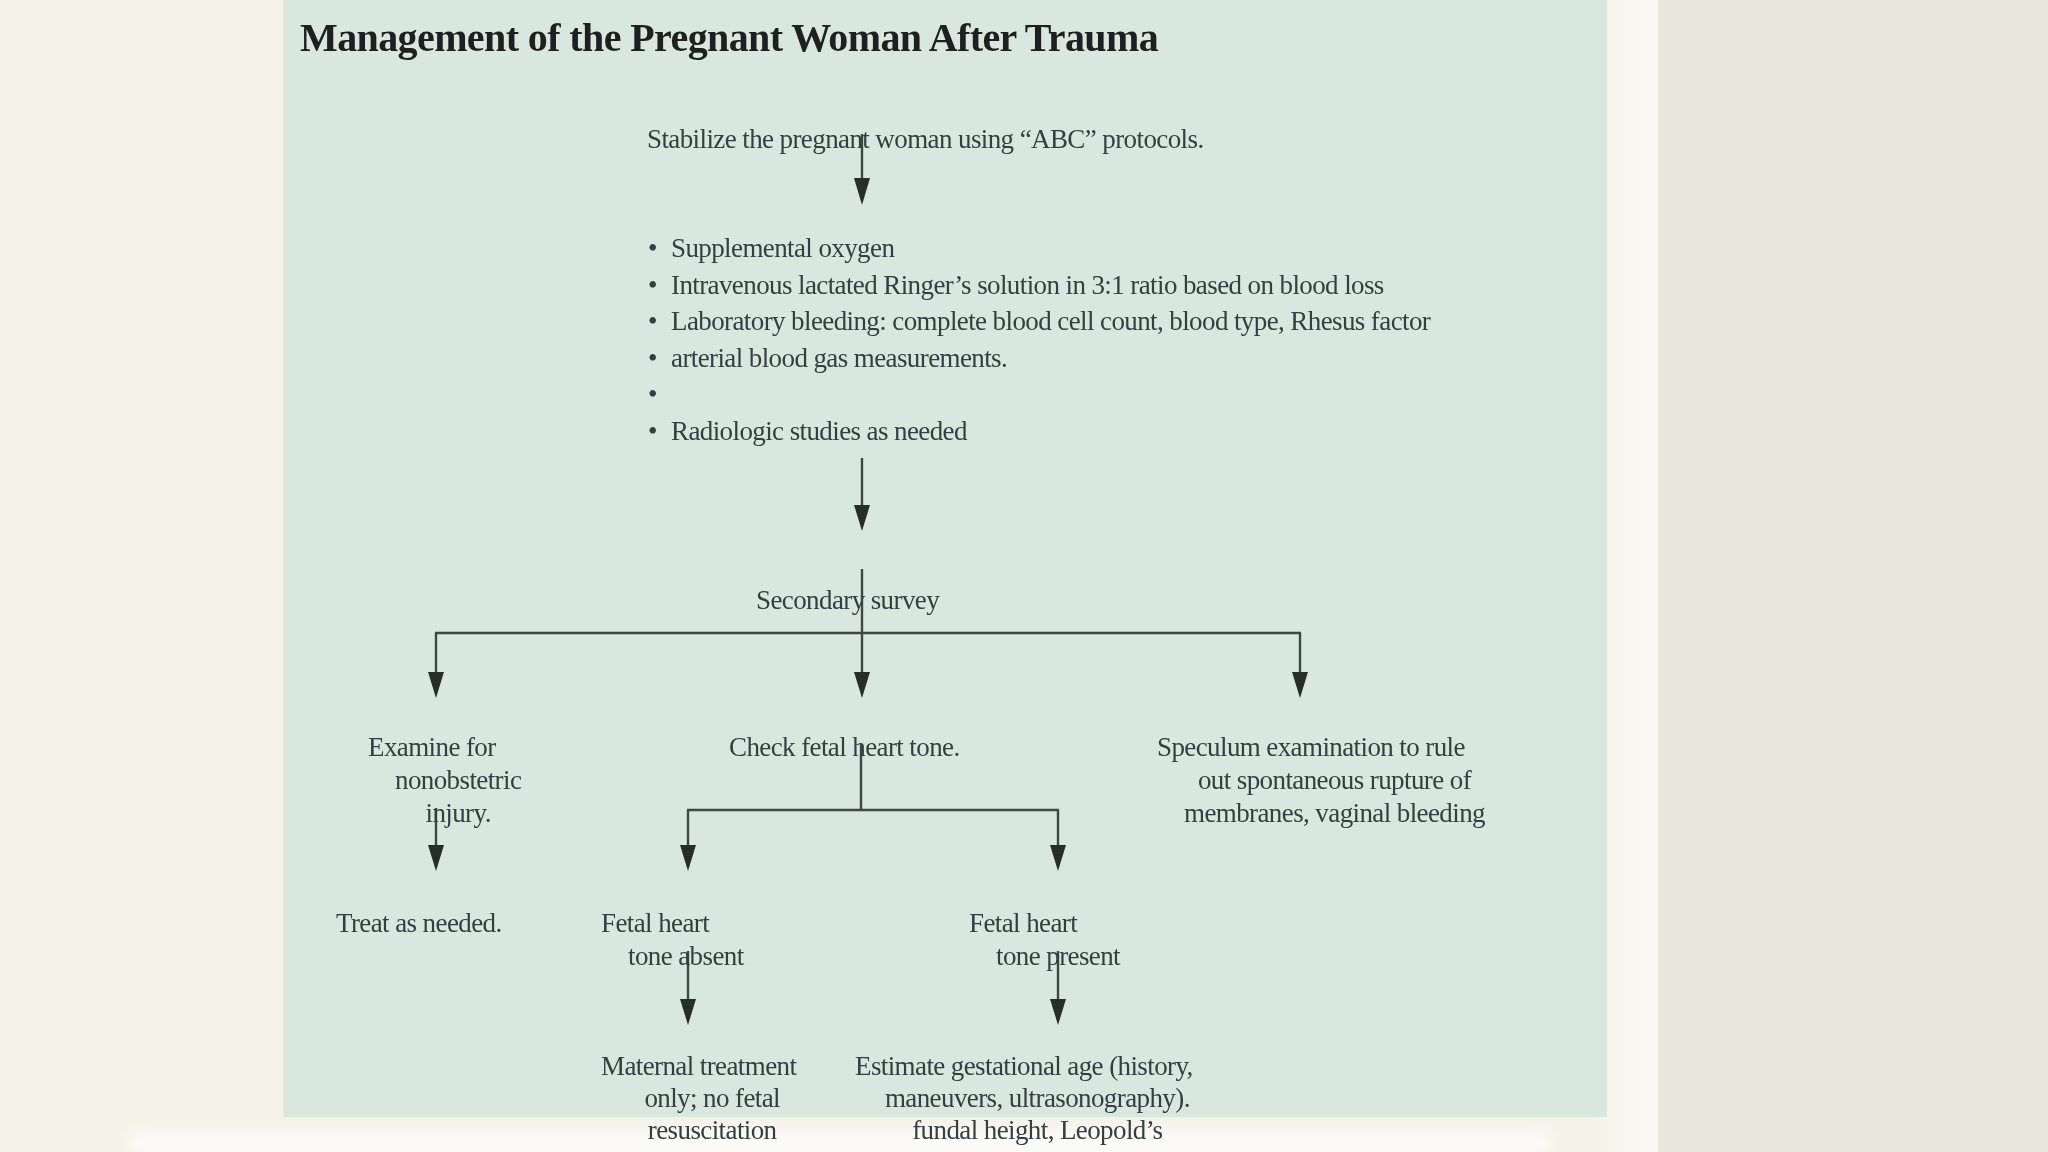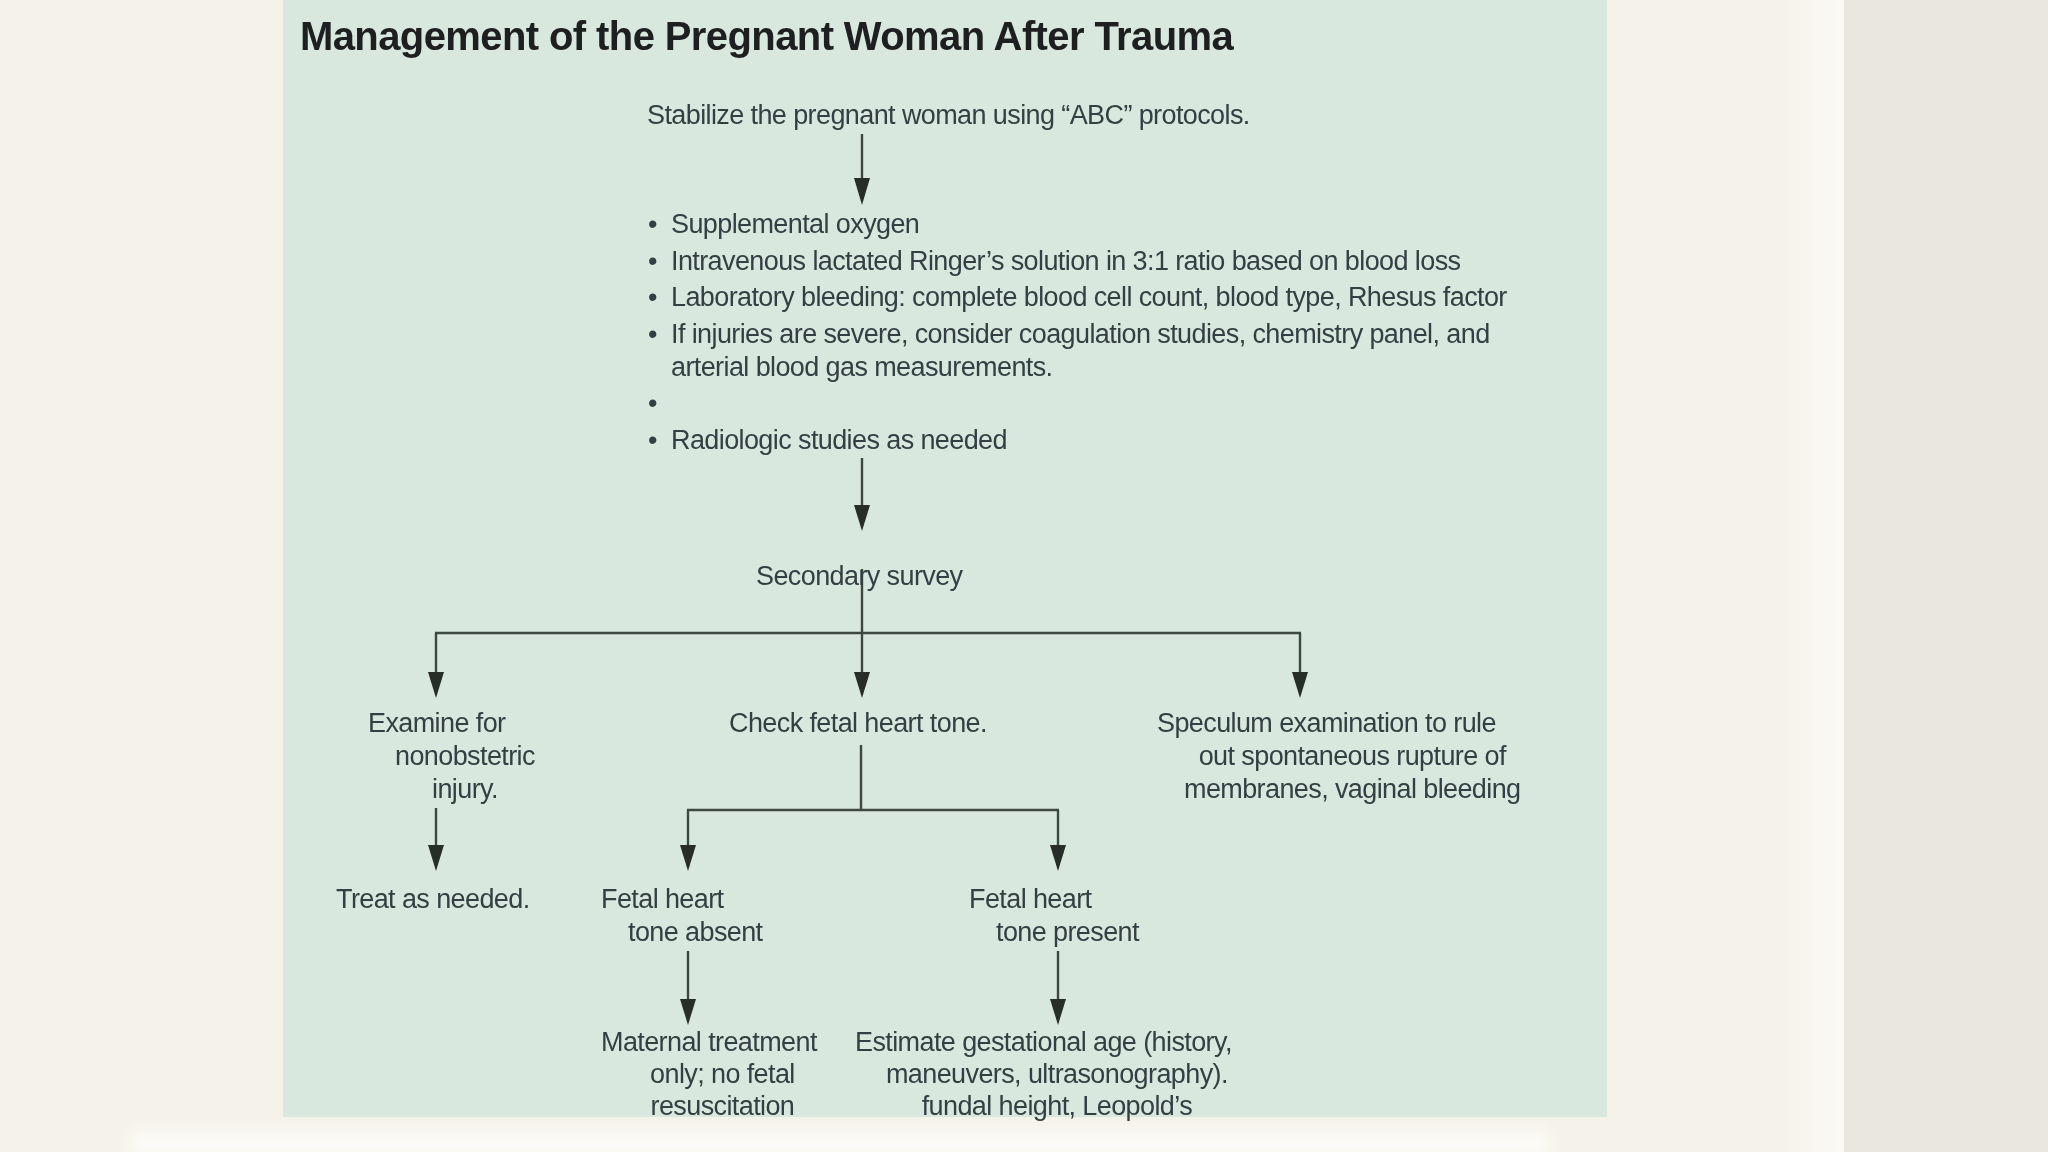--- a/index.html
+++ b/index.html
@@ -3,24 +3,25 @@
 <meta charset="utf-8">
 <style>
   html, body {
     margin: 0;
     padding: 0;
     background: #e9e7de;
     font-family: "Liberation Sans", "DejaVu Sans", sans-serif;
   }
   .stage {
     position: relative;
-    width: 1844px;
+    width: 1658px;
     height: 1152px;
     background: var(--page-bg, #f5f3e9);
     overflow: hidden;
+    font-family: Liberation Serif, serif;
   }
   
   .edge-right {
     position: absolute;
     right: 0; top: 0;
     width: 62px; height: 1152px;
     background: linear-gradient(to right, rgba(255,255,255,0), rgba(255,255,255,0.55));
   }
   .glare-bottom {
     position: absolute;
@@ -46,20 +47,21 @@
     color: var(--title, #1d1f20);
     white-space: nowrap;
   }
   .node {
     position: absolute;
     color: var(--text, #333f42);
     font-size: 27px;
     letter-spacing: -0.6px;
     line-height: 33px;
     white-space: nowrap;
+    margin-top: 24px;
   }
   .node .indent { padding-left: 27px; text-align: center; }
   .bullets .bullet-row { display: flex; margin-top: 3.5px; }
   .bullets .bullet-row:first-child { margin-top: 0; }
   .bullets .glyph { width: 23px; flex: 0 0 23px; }
   .connectors {
     position: absolute;
     left: 0; top: 0;
     pointer-events: none;
   }
@@ -143,21 +145,20 @@
     </div>
     <div class="bullet-row">
       <span class="glyph">•</span>
       <div>
           <div>Laboratory bleeding: complete blood cell count, blood type, Rhesus factor</div>
         </div>
     </div>
     <div class="bullet-row">
       <span class="glyph">•</span>
       <div>
-        <div>If injuries are severe, consider coagulation studies, chemistry panel, and</div>
         <div>arterial blood gas measurements.</div>
       </div>
     </div>
     <div class="bullet-row">
       <span class="glyph">•</span>
     </div>
     <div class="bullet-row">
       <span class="glyph">•</span>
       <div>
           <div>Radiologic studies as needed</div>

